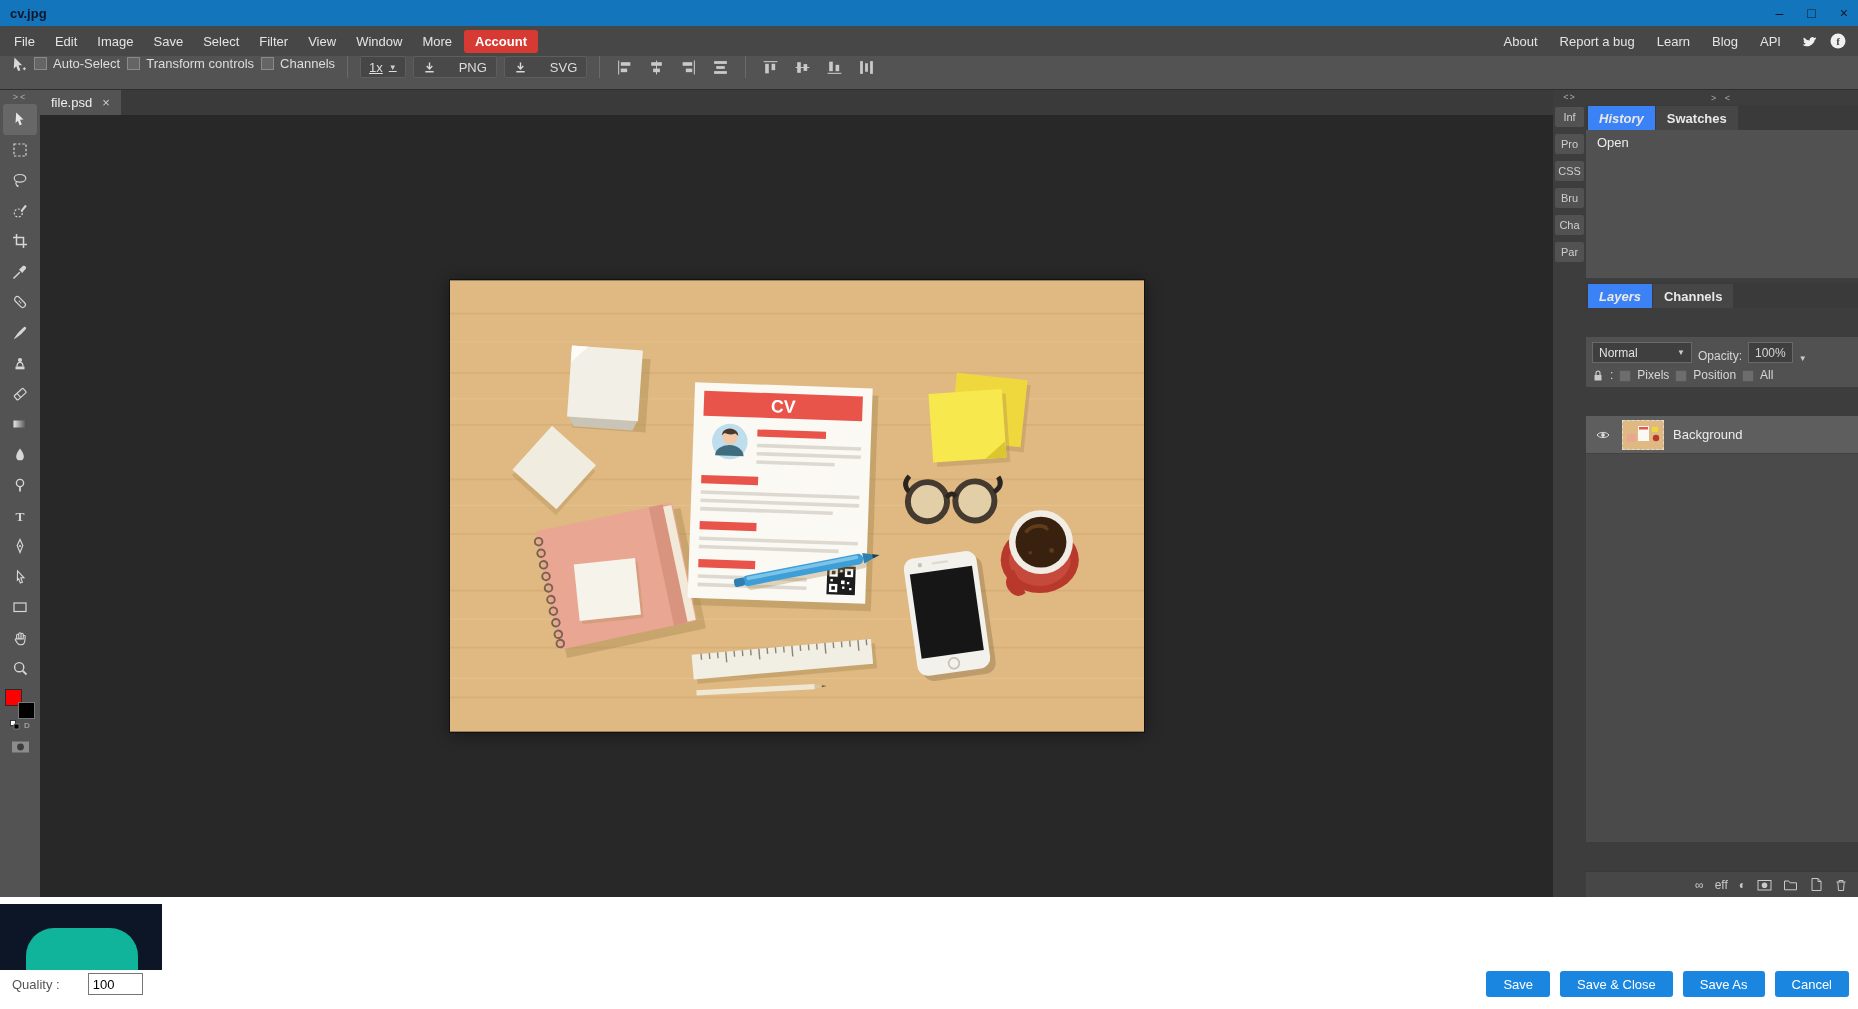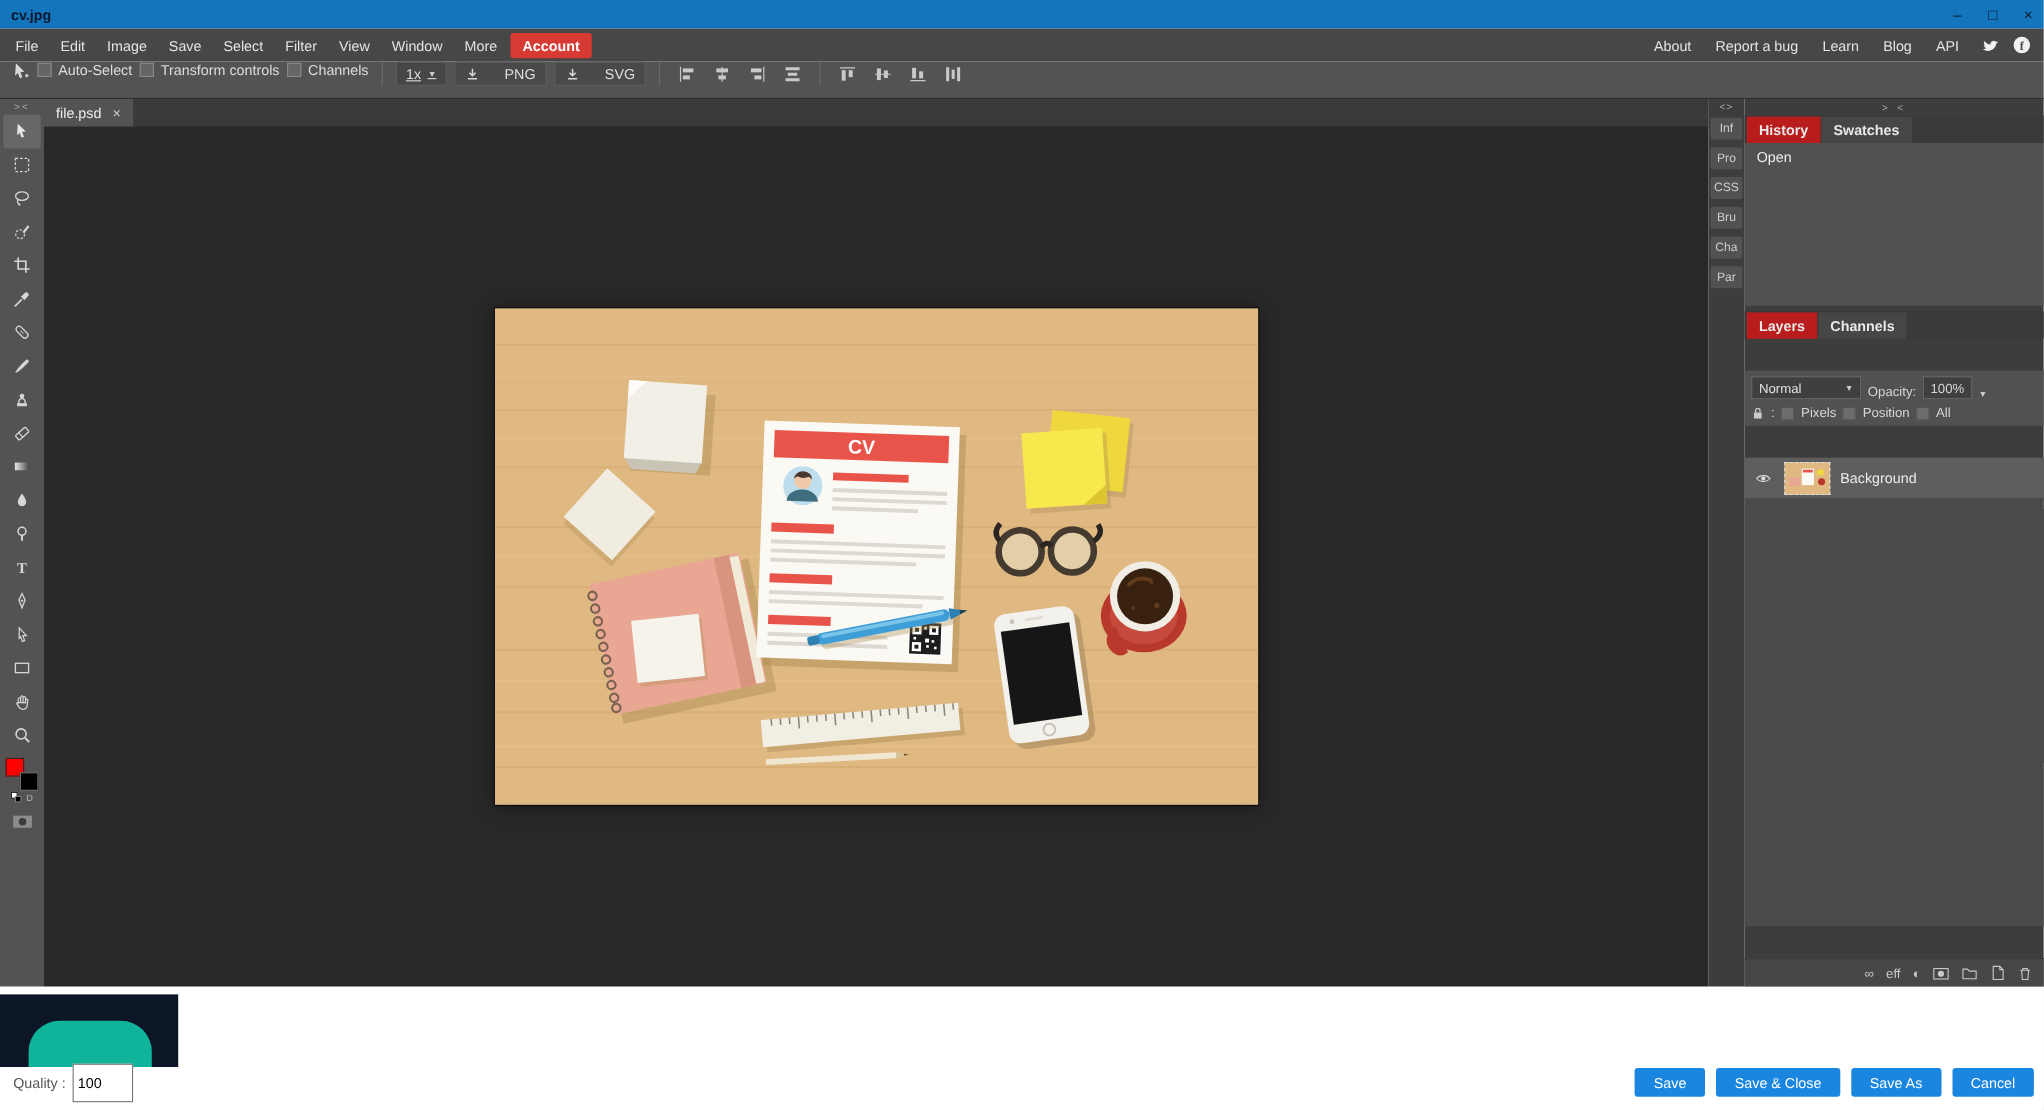--- a/index.html
+++ b/index.html
@@ -58,21 +58,21 @@
   .rail-collapse { color:#aaa; font-size:9px; height:15px; letter-spacing:1px; }
   .rail-item { width:29px; height:20px; background:#525252; color:#cecece; font-size:11px; display:flex;
                align-items:center; justify-content:center; border-radius:2px; margin-bottom:7px; }
 
   .panels { width:272px; background:#3d3d3d; display:flex; flex-direction:column; }
   .panels-collapse { height:15px; color:#aaa; font-size:9px; display:flex; align-items:center;
                      justify-content:center; letter-spacing:3px; }
   .ptabs { height:25px; background:#3a3a3a; display:flex; align-items:flex-end; padding-left:2px; gap:1px; }
   .ptab { height:24px; padding:0 11px; display:flex; align-items:center; font-size:13px; font-weight:700;
           color:#e8e8e8; background:#464646; }
-  .ptab.active { background:#b91c1c; }
+  .ptab.active { background:#3b82f6;font-style:italic; }
   .history-content { height:148px; background:#515151; font-size:13px; color:#ececec; }
   .history-item { padding:5px 11px; }
   .panel-gap { height:5px; }
   .layers-panel { flex:1; display:flex; flex-direction:column; min-height:0;gap:29px; }
   .layer-controls { background:#515151; padding:5px 6px 5px; display:flex; flex-direction:column; gap:5px; }
   .lc-row { display:flex; align-items:flex-end; gap:6px; color:#d6d6d6; font-size:12px; }
   .blend-select { width:100px; height:21px; background:#3f3f3f; border:1px solid #696969; display:flex;
                   align-items:center; justify-content:space-between; padding:0 6px; font-size:12px; color:#e2e2e2; }
   .opacity-val { background:#3f3f3f; border:1px solid #696969; height:21px; display:flex; align-items:center;
                  padding:0 6px; }
@@ -84,21 +84,21 @@
   .thumb { width:42px; height:30px; outline:1px dashed #ddd; outline-offset:-1px; flex:none; line-height:0; }
   .layers-footer { height:26px; background:#474747; border-top:1px solid #3a3a3a; display:flex; align-items:center;
                    justify-content:flex-end; gap:11px; padding:0 10px; color:#c9c9c9; font-size:12px; }
 
   
   .page-bottom { height:112px; background:#fff; position:relative; }
   .logo-ad { position:absolute; left:0; top:7px; width:162px; height:66px; background:#0c1626; overflow:hidden; }
   .logo-shape { position:absolute; left:26px; top:24px; width:112px; height:112px; background:#10b49b; border-radius:28px; }
   .bottom-controls { position:absolute; left:12px; right:9px; bottom:11px; height:28px; display:flex; align-items:center; gap:6px; }
   .quality-label { color:#555; font-size:13px; }
-  .quality-input { width:55px; height:35px; border:1px solid #767676; font-size:13px; padding:1px 4px; font-family:inherit; }
+  .quality-input { width:55px; height:22px; border:1px solid #767676; font-size:13px; padding:1px 4px; font-family:inherit;margin-left:22px; }
   .spacer { flex:1; }
   .btn { background:#1a86e0; color:#fff; border:none; height:26px; padding:0 17px; font-size:13px;
          border-radius:3px; font-family:inherit; margin-left:4px; cursor:pointer; }
 </style>
 </head>
 <body>
 
 <div class="app">
 
   <div class="titlebar">

